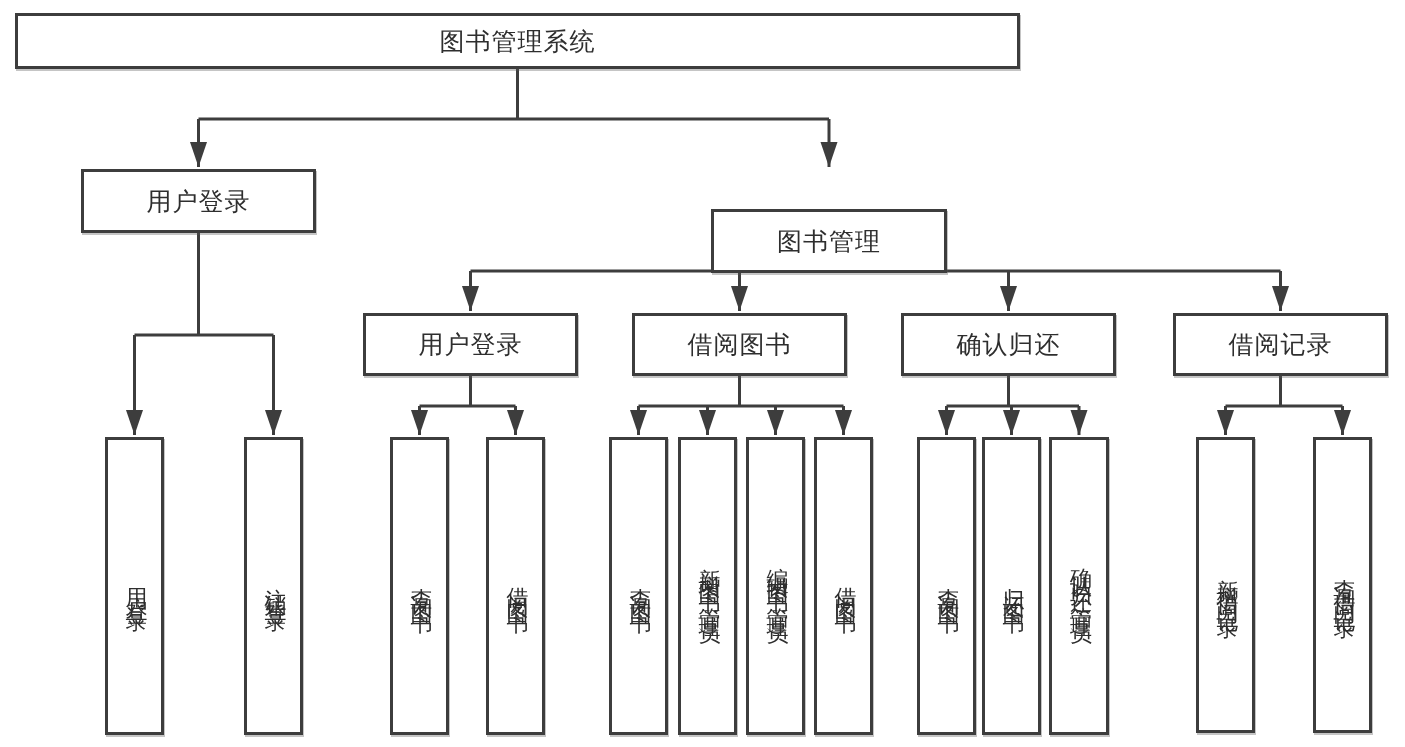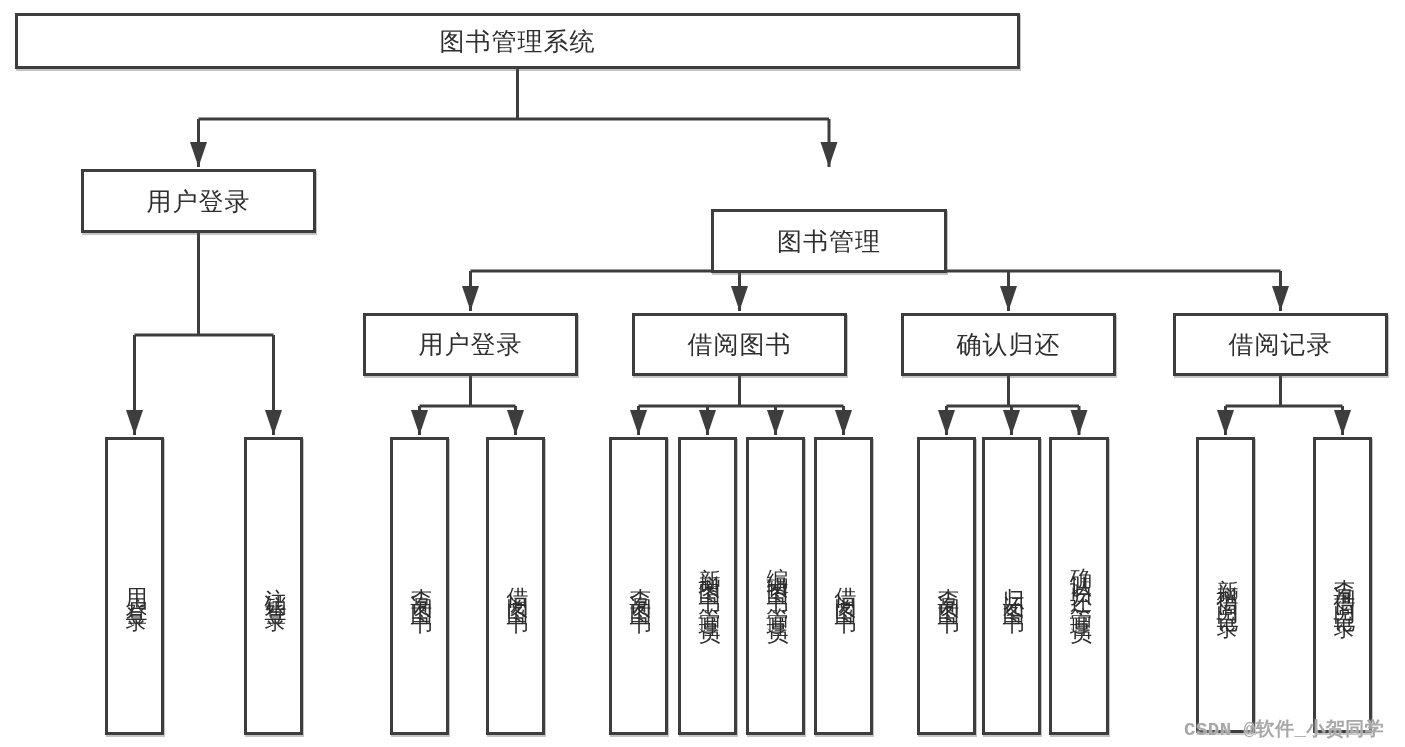--- a/index.html
+++ b/index.html
@@ -119,15 +119,14 @@
   <div class="node v" style="left:746px;top:437px;width:59px;height:298px;">编辑图书（管理员）</div>
   <div class="node v" style="left:814px;top:437px;width:59px;height:298px;">借阅图书</div>
 
   <div class="node v" style="left:917px;top:437px;width:59px;height:298px;">查询图书</div>
   <div class="node v" style="left:982px;top:437px;width:59px;height:298px;">归还图书</div>
   <div class="node v" style="left:1049px;top:437px;width:60px;height:298px;">确认归还（管理员）</div>
 
   <div class="node v" style="left:1196px;top:437px;width:59px;height:296px;">新增借阅记录</div>
   <div class="node v" style="left:1313px;top:437px;width:59px;height:296px;">查询借阅记录</div>
 
-  <div id="watermark">CSDN @软件_小贺同学</div>
 
 </div>
 
 </body></html>

